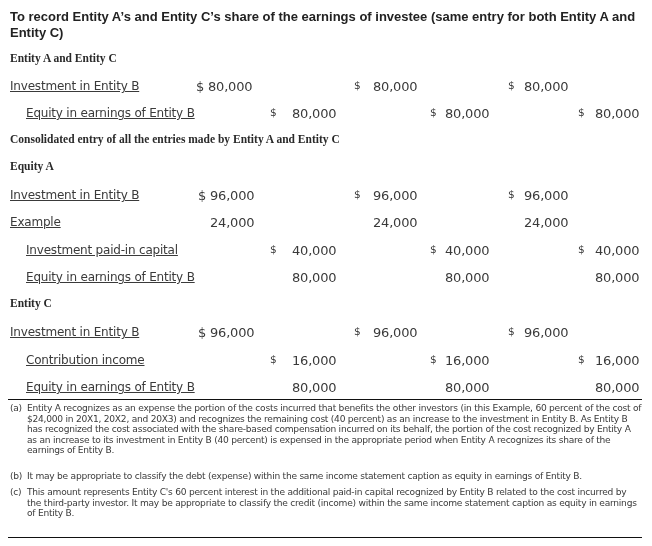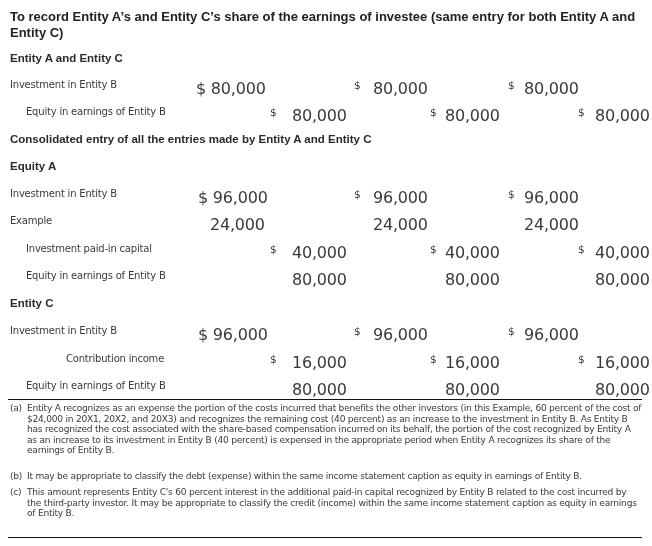--- a/index.html
+++ b/index.html
@@ -6,25 +6,25 @@
   body {
     width: 652px; height: 546px; position: relative; overflow: hidden;
     font-family: "DejaVu Sans", sans-serif; color: #3a3a3a;
   }
   .abs { position: absolute; white-space: nowrap; }
   .heading {
     font-family: "Liberation Sans", sans-serif; font-weight: bold;
     font-size: 13px; color: #222; line-height: 16px;
   }
   .subhead {
-    font-family: Liberation Sans, sans-serif; font-weight: bold;
+    font-family: Liberation Serif, serif; font-weight: bold;
     font-size: 11.5px; color: #2a2a2a;
   }
-  .lbl { font-size: 10px; color: #3a3a3a; letter-spacing: -0.2px; }
-  .num { font-size: 16px; color: #3a3a3a; text-align: right; letter-spacing: -0.2px; }
+  .lbl { font-size: 12px; color: #3a3a3a; letter-spacing: -0.2px; text-decoration: underline; }
+  .num { font-size: 13px; color: #3a3a3a; text-align: right; letter-spacing: -0.2px; }
   .cur { font-size: 10.5px; color: #3a3a3a; }
   .rule { position: absolute; left: 8px; width: 634px; height: 1px; background: #111; }
   .note { position: absolute; left: 10px; width: 632px; font-size: 9.1px; line-height: 10.6px; color: #3a3a3a; letter-spacing: -0.25px; }
   .note .mark { position: absolute; left: 0; top: 0; }
   .note .txt { margin-left: 17px; display: block; white-space: normal; }
 </style>
 </head>
 <body>
 
 <div class="abs heading" style="left:10px; top:9px; width:630px; white-space:normal;">To record Entity A’s and Entity C’s share of the earnings of investee (same entry for both Entity A and Entity C)</div>
@@ -78,21 +78,21 @@
 
 <div class="abs subhead" style="left:10px; top:297px;">Entity C</div>
 
 <div class="abs lbl" style="left:10px; top:325px;">Investment in Entity B</div>
 <span class="abs num" style="left:198px; top:325px;">$ 96,000</span>
 <span class="abs cur" style="left:354px; top:325px;">$</span>
 <span class="abs num" style="left:373px; top:325px;">96,000</span>
 <span class="abs cur" style="left:508px; top:325px;">$</span>
 <span class="abs num" style="left:524px; top:325px;">96,000</span>
 
-<div class="abs lbl" style="left:26px; top:353px;margin-left:40px;">Contribution income</div>
+<div class="abs lbl" style="left:26px; top:353px;">Contribution income</div>
 <span class="abs cur" style="left:270px; top:353px;">$</span>
 <span class="abs num" style="left:292px; top:353px;">16,000</span>
 <span class="abs cur" style="left:430px; top:353px;">$</span>
 <span class="abs num" style="left:445px; top:353px;">16,000</span>
 <span class="abs cur" style="left:578px; top:353px;">$</span>
 <span class="abs num" style="left:595px; top:353px;">16,000</span>
 
 <div class="abs lbl" style="left:26px; top:380px;">Equity in earnings of Entity B</div>
 <span class="abs num" style="left:292px; top:380px;">80,000</span>
 <span class="abs num" style="left:445px; top:380px;">80,000</span>

